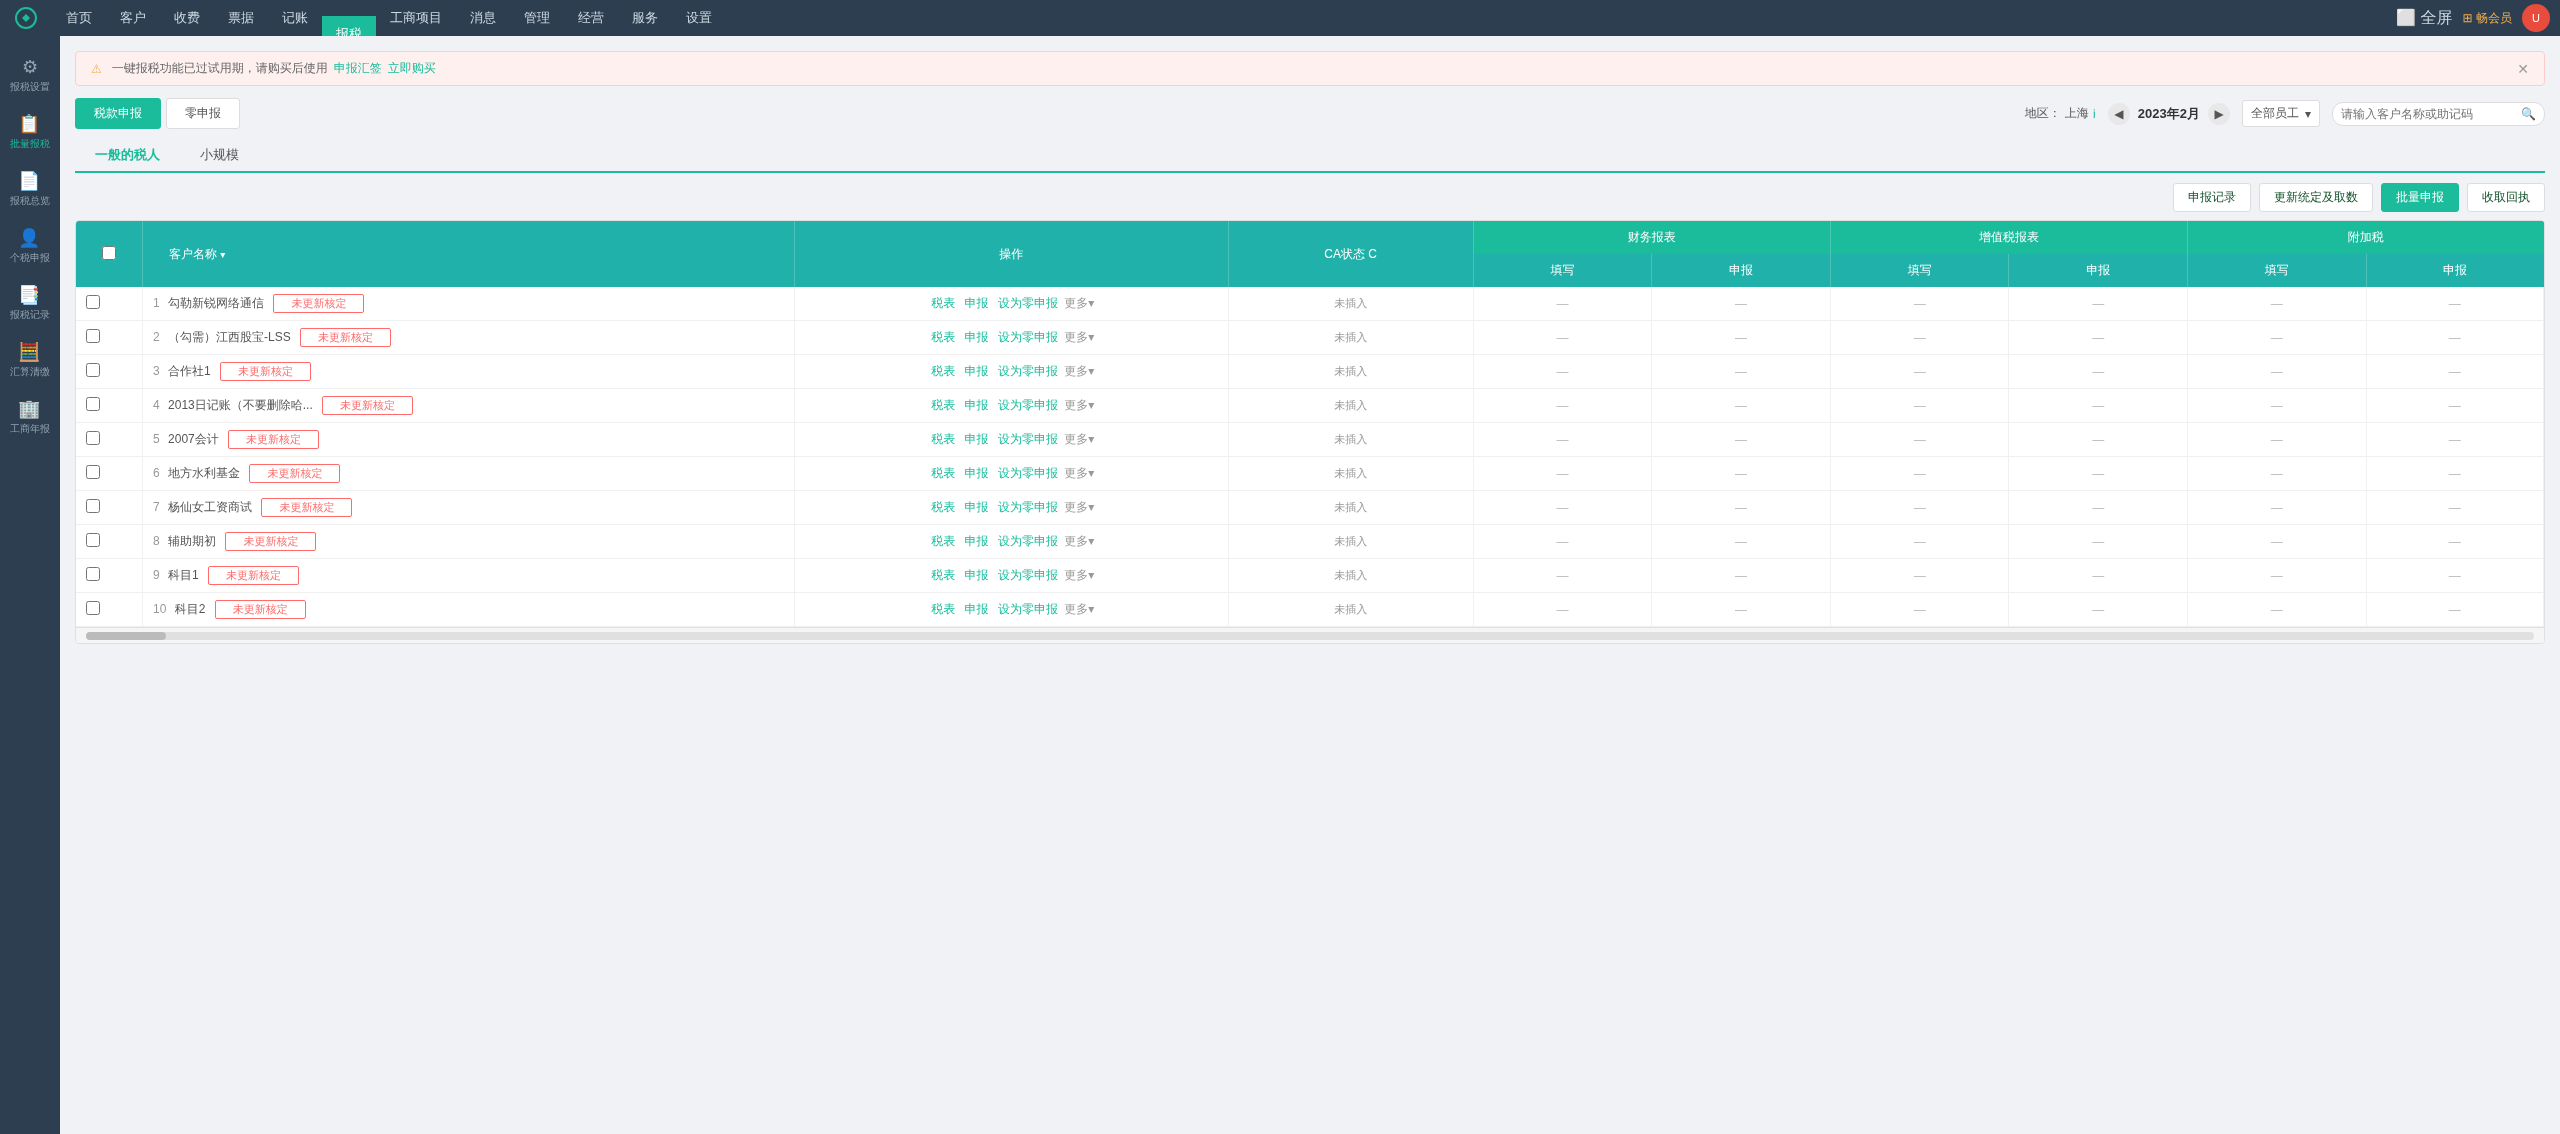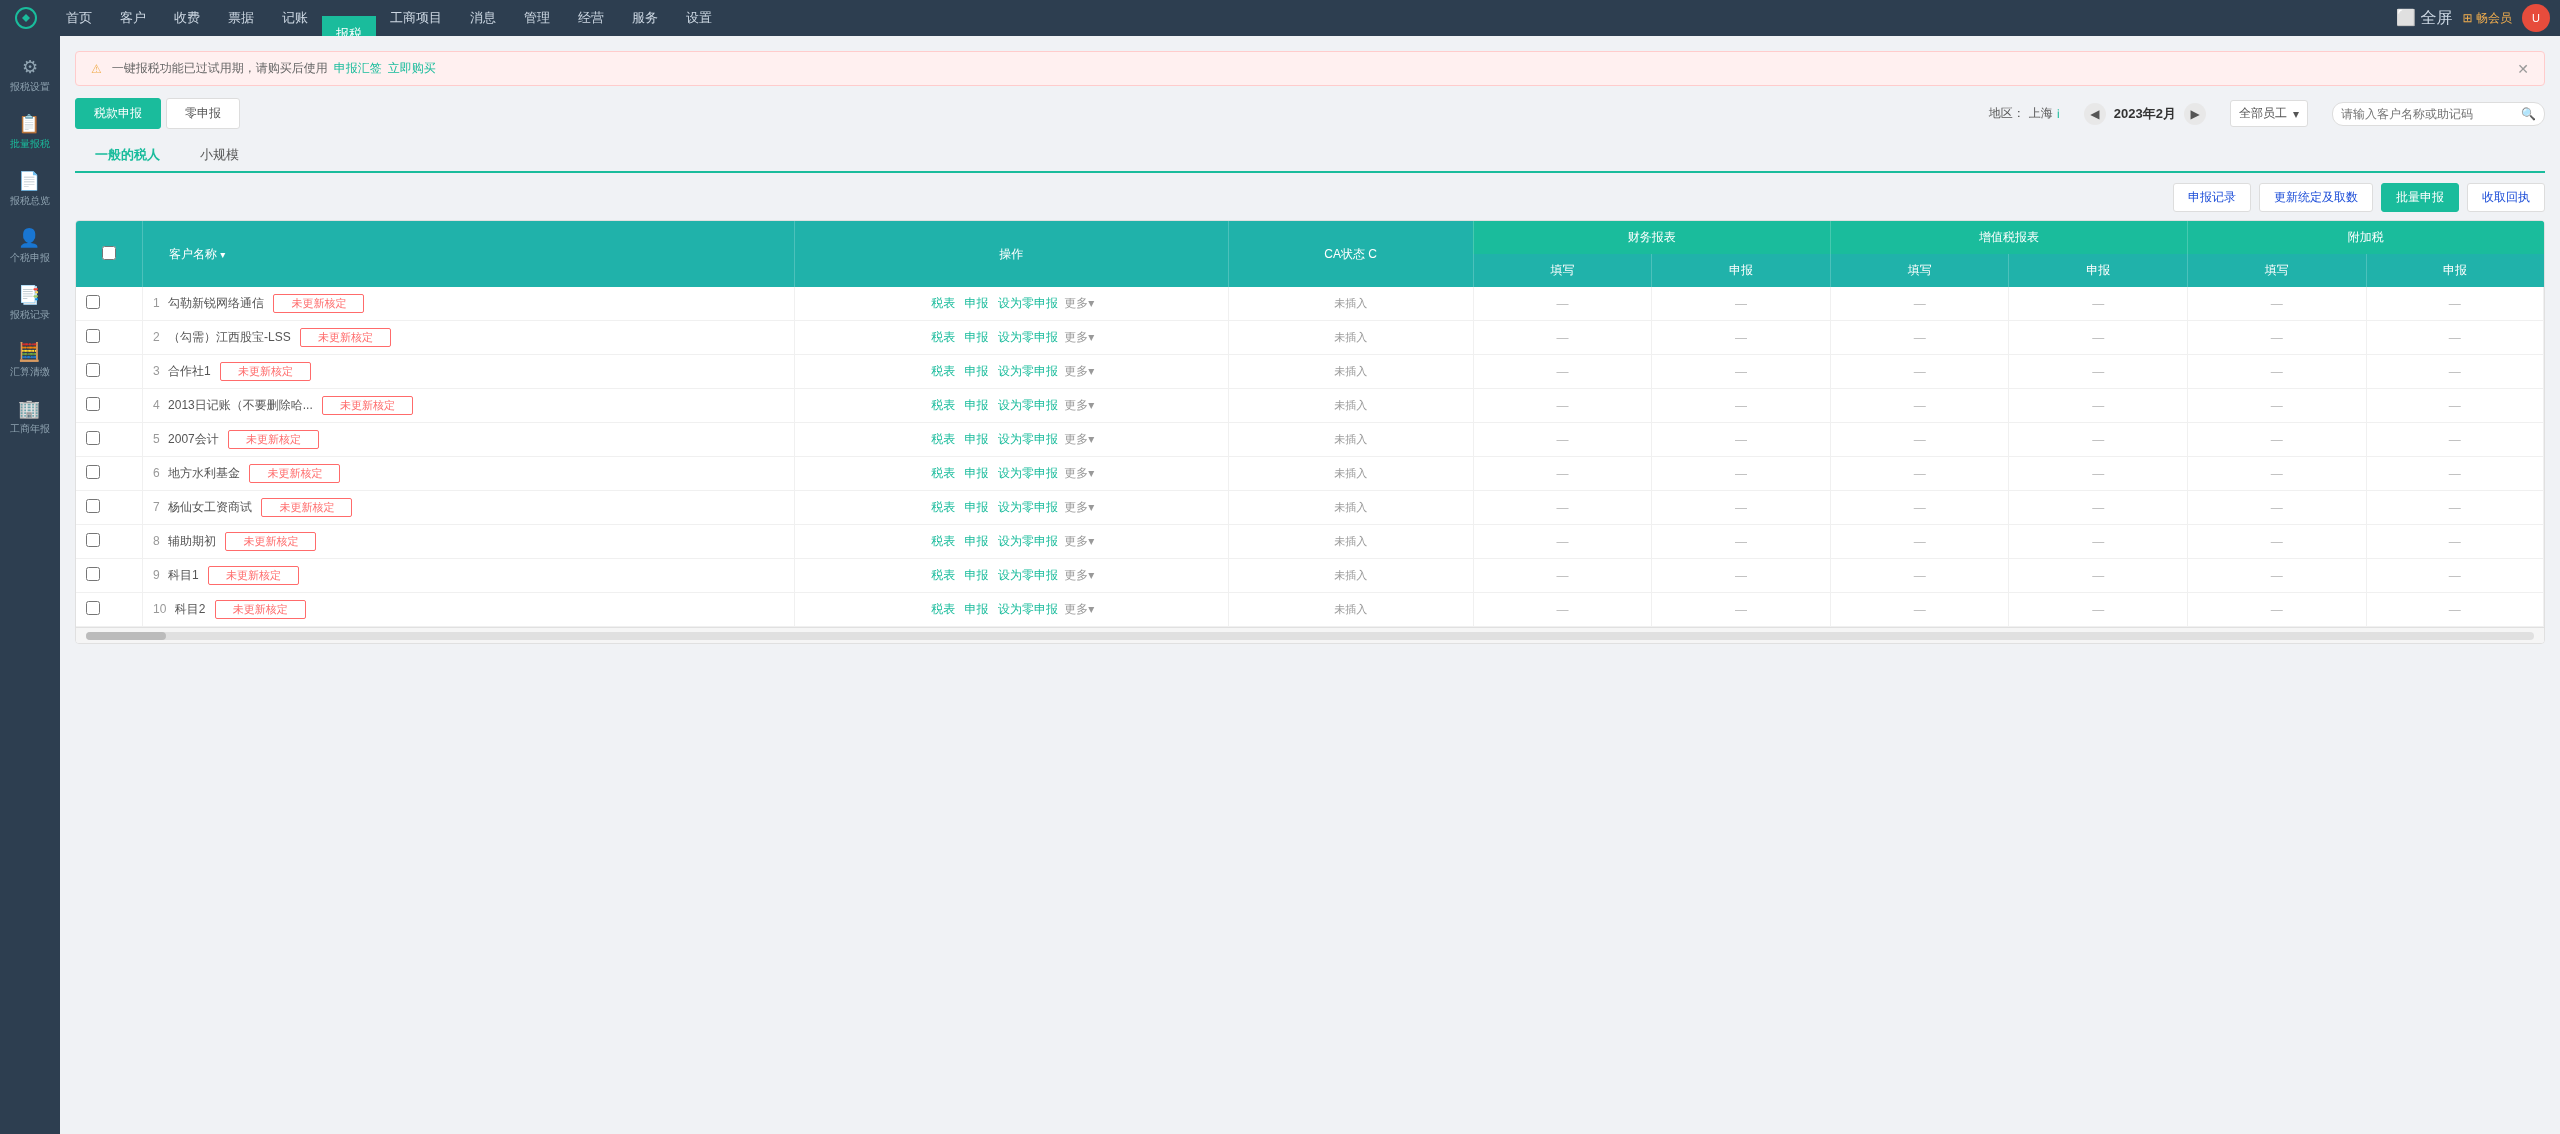--- a/index.html
+++ b/index.html
@@ -33,41 +33,41 @@
     .notice-banner { background: #fff0f0; border: 1px solid #ffcccc; border-radius: 4px; padding: 8px 15px; display: flex; align-items: center; justify-content: space-between; margin-bottom: 12px; font-size: 12px; color: #666; }
     .notice-banner .notice-text { display: flex; align-items: center; gap: 6px; }
     .notice-banner a { color: #1abc9c; text-decoration: none; cursor: pointer; }
     .notice-banner .close-btn { cursor: pointer; color: #999; font-size: 14px; }
 
     
     .tab-bar { display: flex; align-items: center; justify-content: space-between; margin-bottom: 10px; }
     .tab-group { display: flex; gap: 5px; }
     .tab-btn { padding: 6px 18px; border: 1px solid #ddd; border-radius: 3px; background: #fff; cursor: pointer; font-size: 12px; color: #555; }
     .tab-btn.active { background: #1abc9c; color: #fff; border-color: #1abc9c; }
-    .tab-controls { display: flex; align-items: center; gap: 24px; }
+    .tab-controls { display: flex; align-items: center; gap: 12px; }
     .region-label { font-size: 12px; color: #555; display: flex; align-items: center; gap: 4px; }
     .region-info { color: #1abc9c; cursor: pointer; }
     .date-nav { display: flex; align-items: center; gap: 8px; }
     .date-nav .arrow { width: 22px; height: 22px; border-radius: 50%; background: #e8e8e8; display: flex; align-items: center; justify-content: center; cursor: pointer; font-size: 12px; color: #555; }
     .date-display { font-size: 13px; font-weight: bold; color: #333; }
     .staff-select { display: flex; align-items: center; border: 1px solid #ddd; border-radius: 3px; background: #fff; padding: 4px 8px; cursor: pointer; font-size: 12px; color: #555; gap: 6px; }
     .search-box { display: flex; align-items: center; border: 1px solid #ddd; border-radius: 11px; background: #fff; padding: 4px 8px; }
     .search-box input { border: none; outline: none; font-size: 12px; width: 180px; }
     .search-box .search-icon { color: #999; cursor: pointer; }
 
     
     .sub-tabs { display: flex; margin-bottom: 10px; border-bottom: 2px solid #1abc9c; }
     .sub-tab { padding: 7px 20px; cursor: pointer; font-size: 13px; color: #555; }
     .sub-tab.active { color: #1abc9c; border-bottom: 2px solid #1abc9c; margin-bottom: -2px; font-weight: bold; }
 
     
     .action-bar { display: flex; justify-content: flex-end; align-items: center; gap: 8px; margin-bottom: 8px; }
     .action-btn { padding: 5px 14px; border-radius: 3px; border: 1px solid #ddd; background: #fff; cursor: pointer; font-size: 12px; color: #555; }
     .action-btn.primary { background: #1abc9c; color: #fff; border-color: #1abc9c; }
-    .action-btn.secondary { background: #fff; color: #1d4ed8; }
+    .action-btn.secondary { background: #fff; color: #14532d; }
 
     
     .table-wrapper { background: #fff; border-radius: 4px; overflow: hidden; border: 1px solid #e0e0e0; }
     table { width: 100%; border-collapse: collapse; font-size: 12px; }
     thead tr { background: #20b2aa; color: #fff; }
     thead th { padding: 8px 26px; text-align: center; border-right: 1px solid rgba(255,255,255,0.2); font-weight: normal; white-space: nowrap; margin-left: 37px; }
     thead th:last-child { border-right: none; }
     .th-group { background: #1abc9c; }
     .th-sub { background: #20b2aa; }
     tbody tr { border-bottom: 1px solid #f0f0f0; }

